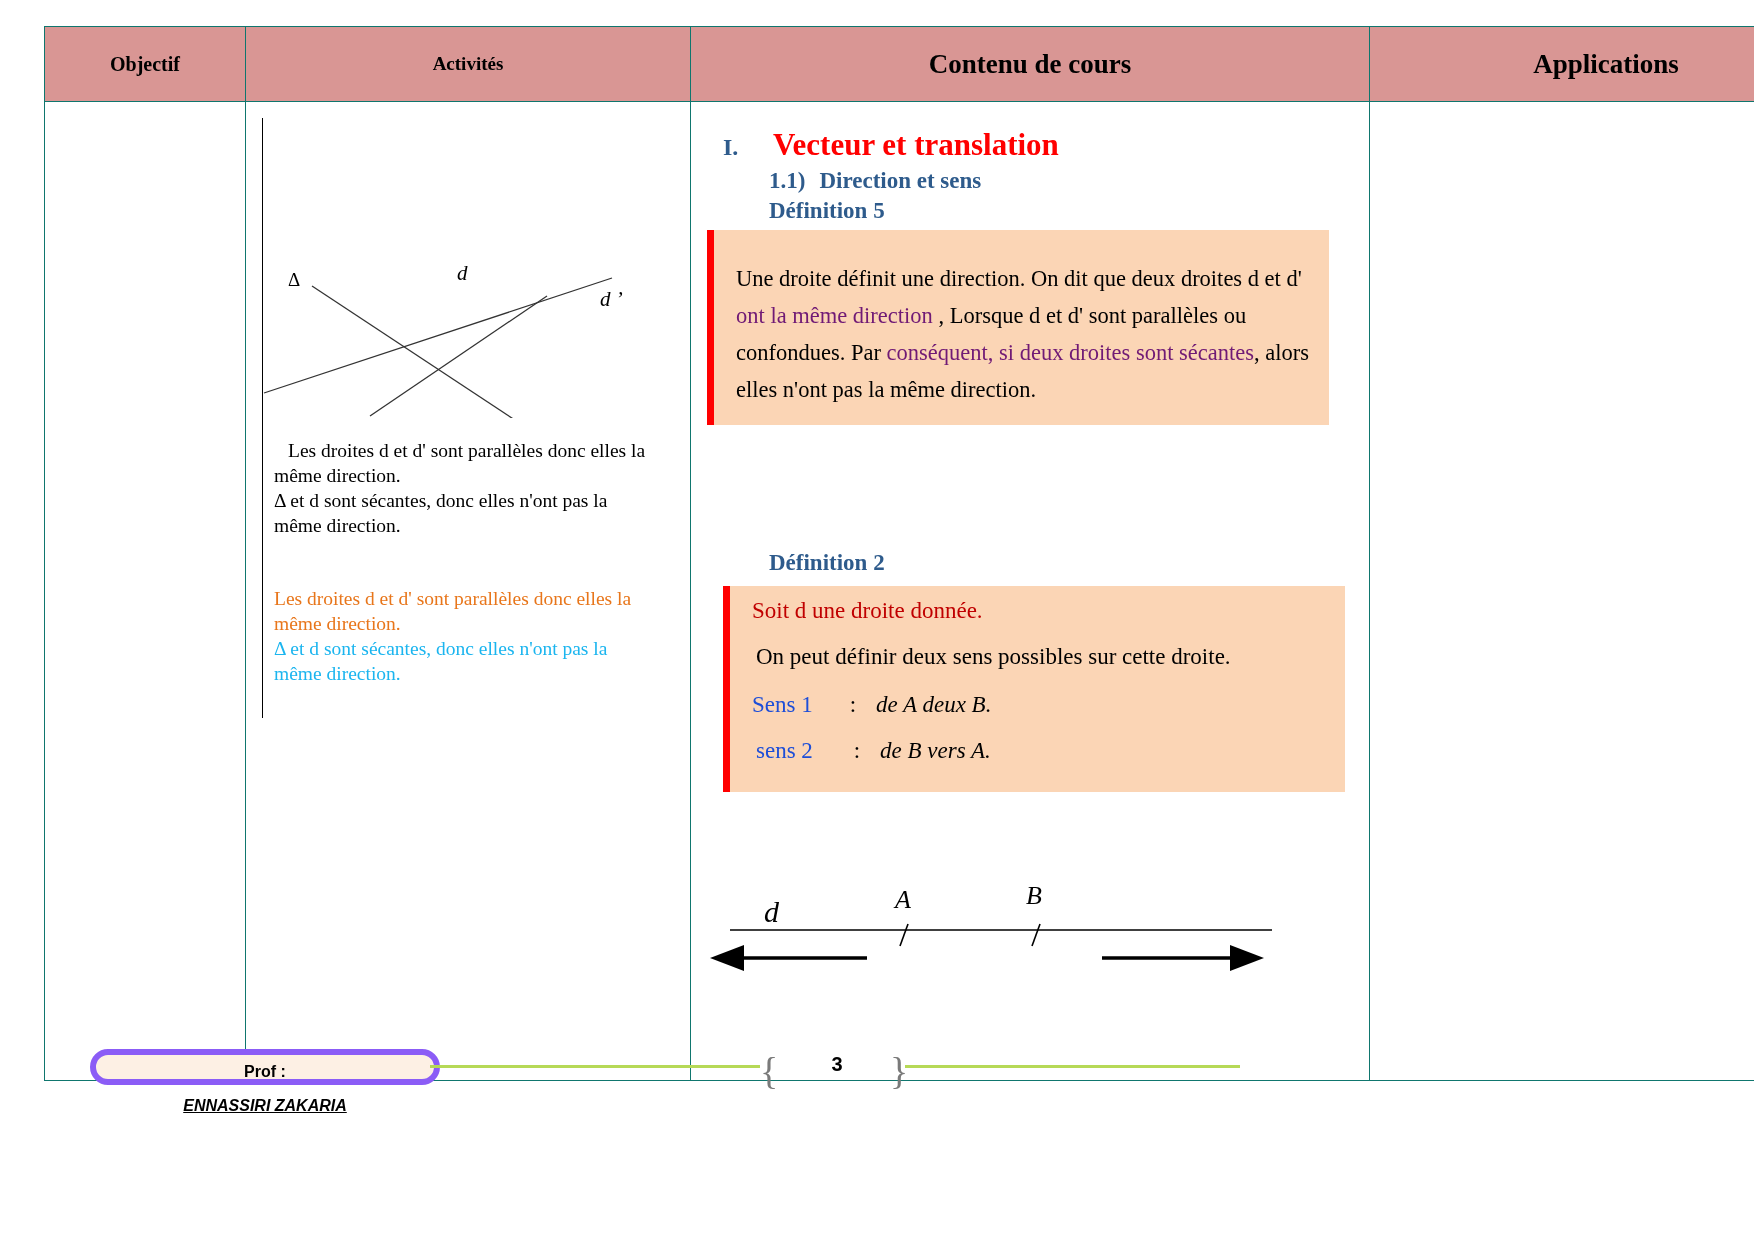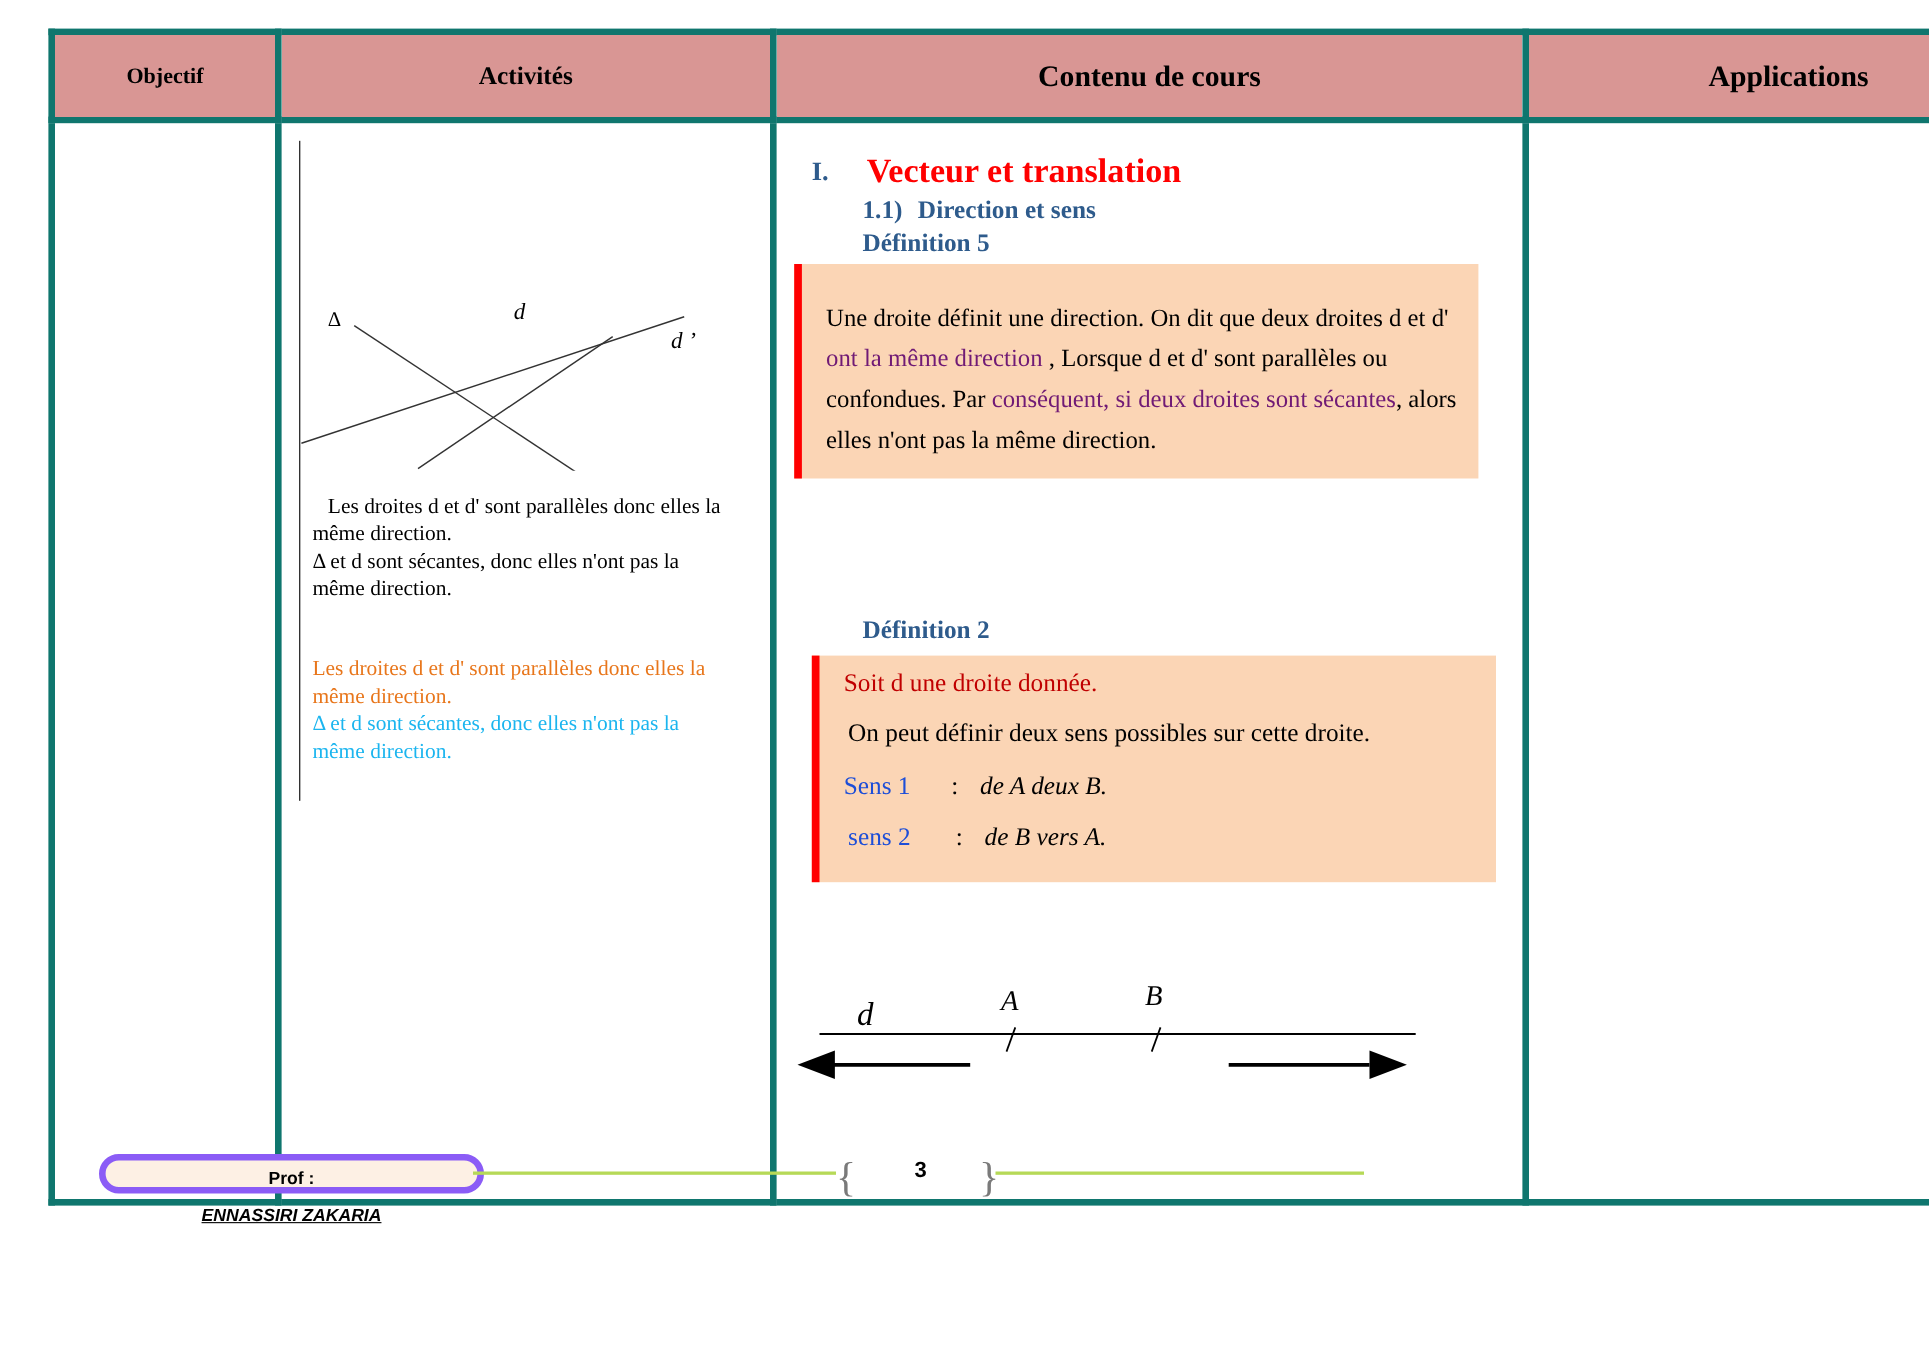--- a/index.html
+++ b/index.html
@@ -14,35 +14,35 @@
 
   
   .tbl{
     position:absolute;
     left:44px;top:26px;
     width:1666px;height:990px;
     border-collapse:collapse;
     table-layout:fixed;
   }
   .tbl td{
-    border:6px solid #0f766e;
+    border:1px solid #0f766e;
     vertical-align:top;
     padding:16px;
     position:relative;
   }
   .hdr td{
     background:#d99694;
     text-align:center;
     font-weight:bold;
     height:42px;
     vertical-align:middle;
     color:#000;
   }
   .hdr .h-obj{font-size:20px;}
-  .hdr .h-act{font-size:23px;}
+  .hdr .h-act{font-size:19px;}
   .hdr .h-cont{font-size:27px;}
   .hdr .h-app{font-size:27px;}
 
   .c1{width:168px;}
   .c2{width:412px;}
   .c3{width:646px;}
   .c4{width:440px;}
 
   .body-row td{height:946px;}
 

